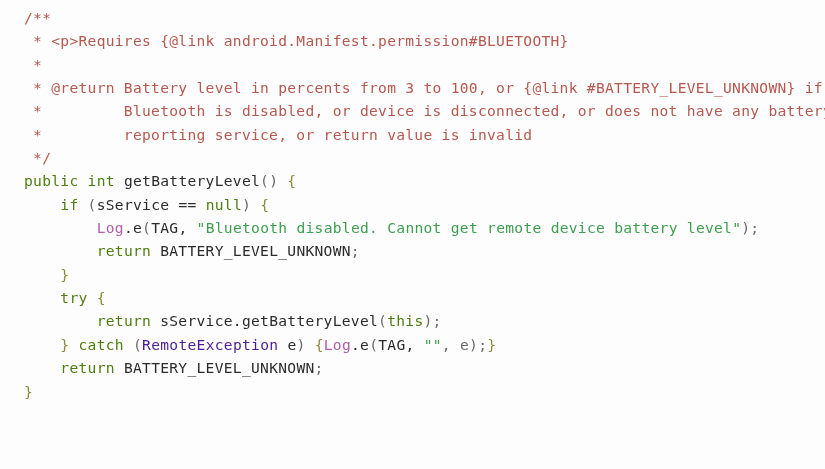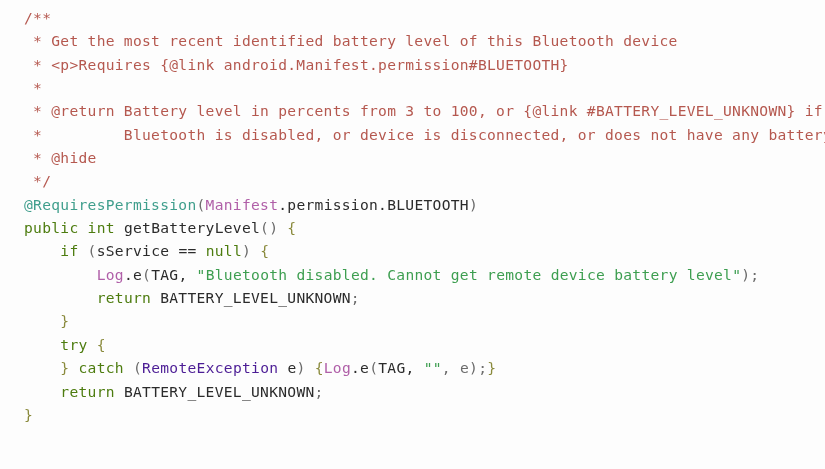--- a/index.html
+++ b/index.html
@@ -37,30 +37,29 @@
   .t-type        { color: #4c1d95; }
   .t-brace       { color: #8a8a3c; }
   .t-plain       { color: #2b2b2b; }
   .t-punct       { color: #6b6b6b; }
 </style>
 </head>
 <body>
 
 <div id="code-view" style="background: rgb(253, 253, 253);">
     <div class="code-line" title="/**"><span class="tok t-comment">/**</span></div>
-    <div class="code-line" title=" * Get the most recent identified battery level of this Bluetooth device"><span class="tok t-comment"> * Get the most recent identified battery level of this Bluetooth device</span></div>
     <div class="code-line" title=" * &lt;p&gt;Requires {@link android.Manifest.permission#BLUETOOTH}"><span class="tok t-comment"> * &lt;p&gt;Requires {@link android.Manifest.permission#BLUETOOTH}</span></div>
     <div class="code-line" title=" *"><span class="tok t-comment"> *</span></div>
     <div class="code-line" title=" * @return Battery level in percents from 0 to 100, or {@link #BATTERY_LEVEL_UNKNOWN} if"><span class="tok t-comment"> * @return Battery level in percents from 3 to 100, or {@link #BATTERY_LEVEL_UNKNOWN} if</span></div>
     <div class="code-line" title=" *         Bluetooth is disabled, or device is disconnected, or does not have any battery"><span class="tok t-comment"> *         Bluetooth is disabled, or device is disconnected, or does not have any battery</span></div>
-    <div class="code-line" title=" * @hide"><span class="tok t-comment"> * @hide</span></div>
+    <div class="code-line" title=" *         reporting service, or return value is invalid"><span class="tok t-comment"> *         reporting service, or return value is invalid</span></div>
     <div class="code-line" title=" */"><span class="tok t-comment"> */</span></div>
-    <div class="code-line" title="@RequiresPermission(Manifest.permission.BLUETOOTH)"><span class="tok t-annotation">@RequiresPermission</span><span class="tok t-punct">(</span><span class="tok t-class">Manifest</span><span class="tok t-plain">.permission.BLUETOOTH</span><span class="tok t-punct">)</span></div>
     <div class="code-line" title="public int getBatteryLevel() {"><span class="tok t-keyword">public</span><span class="tok t-plain"> </span><span class="tok t-keyword">int</span><span class="tok t-plain"> getBatteryLevel</span><span class="tok t-punct">()</span><span class="tok t-plain"> </span><span class="tok t-brace">{</span></div>
     <div class="code-line" title="    if (sService == null) {"><span class="tok t-plain">    </span><span class="tok t-keyword">if</span><span class="tok t-plain"> </span><span class="tok t-punct">(</span><span class="tok t-plain">sService</span><span class="tok t-plain"> == </span><span class="tok t-keyword">null</span><span class="tok t-punct">)</span><span class="tok t-plain"> </span><span class="tok t-brace">{</span></div>
     <div class="code-line" title="        Log.e(TAG, &quot;Bluetooth disabled. Cannot get remote device battery level&quot;);"><span class="tok t-plain">        </span><span class="tok t-class">Log</span><span class="tok t-plain">.e</span><span class="tok t-punct">(</span><span class="tok t-plain">TAG</span><span class="tok t-plain">, </span><span class="tok t-string">"Bluetooth disabled. Cannot get remote device battery level"</span><span class="tok t-punct">);</span></div>
     <div class="code-line" title="        return BATTERY_LEVEL_UNKNOWN;"><span class="tok t-plain">        </span><span class="tok t-keyword">return</span><span class="tok t-plain"> BATTERY_LEVEL_UNKNOWN</span><span class="tok t-punct">;</span></div>
     <div class="code-line" title="    }"><span class="tok t-plain">    </span><span class="tok t-brace">}</span></div>
     <div class="code-line" title="    try {"><span class="tok t-plain">    </span><span class="tok t-keyword">try</span><span class="tok t-plain"> </span><span class="tok t-brace">{</span></div>
+    <div class="code-line" title="        return sService.getBatteryLevel(this);"><span class="tok t-plain">        </span><span class="tok t-keyword">return</span><span class="tok t-plain"> sService.getBatteryLevel</span><span class="tok t-punct">(</span><span class="tok t-keyword">this</span><span class="tok t-punct">);</span></div>
     <div class="code-line" title="    } catch (RemoteException e) {Log.e(TAG, &quot;&quot;, e);}"><span class="tok t-plain">    </span><span class="tok t-brace">}</span><span class="tok t-plain"> </span><span class="tok t-keyword">catch</span><span class="tok t-plain"> </span><span class="tok t-punct">(</span><span class="tok t-type">RemoteException</span><span class="tok t-plain"> e</span><span class="tok t-punct">)</span><span class="tok t-plain"> </span><span class="tok t-brace">{</span><span class="tok t-class">Log</span><span class="tok t-plain">.e</span><span class="tok t-punct">(</span><span class="tok t-plain">TAG</span><span class="tok t-plain">, </span><span class="tok t-string">""</span><span class="tok t-punct">, e);</span><span class="tok t-brace">}</span></div>
     <div class="code-line" title="    return BATTERY_LEVEL_UNKNOWN;"><span class="tok t-plain">    </span><span class="tok t-keyword">return</span><span class="tok t-plain"> BATTERY_LEVEL_UNKNOWN</span><span class="tok t-punct">;</span></div>
     <div class="code-line" title="}"><span class="tok t-brace">}</span></div>
   </div>
 
 </body></html>

